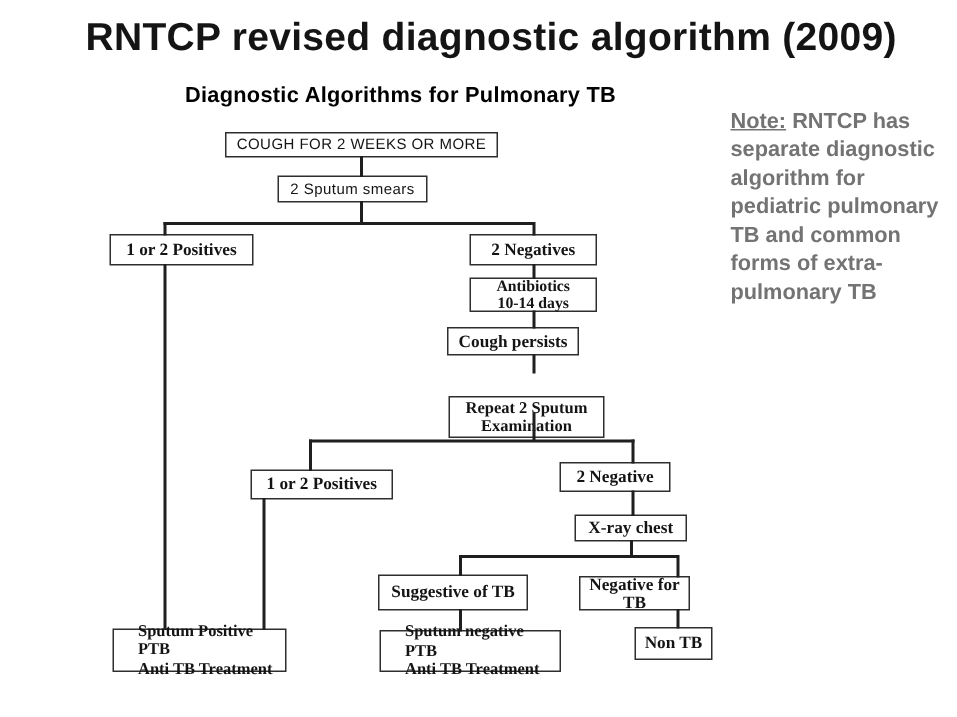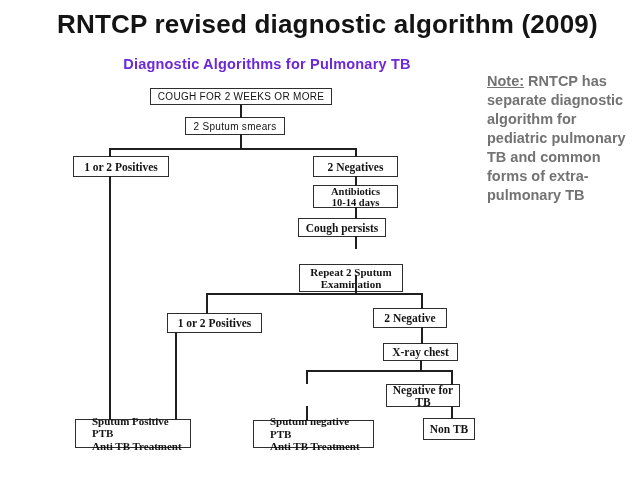--- a/index.html
+++ b/index.html
@@ -7,21 +7,21 @@
     position:relative; width:638px; height:478px; background:#ffffff;
     font-family:"Liberation Sans", sans-serif; overflow:hidden; color:#111;
   }
   .title {
     position:absolute; left:57px; top:9px; width:540px;
     font-size:26px; font-weight:bold; color:#141414; letter-spacing:0.2px;
     white-space:nowrap;
   }
   .diagram-heading {
     position:absolute; left:122px; top:56px; width:290px; text-align:center;
-    font-size:14.5px; font-weight:bold; color:#6d28d9; letter-spacing:0.2px;
+    font-size:14.5px; font-weight:bold; color:#000000; letter-spacing:0.2px;
   }
   .note {
     position:absolute; left:487px; top:72px; width:144px;
     font-size:14.5px; font-weight:bold; line-height:19px; color:#737373;
   }
   .note-label { text-decoration:underline; }
   .box {
     position:absolute; box-sizing:border-box; background:#fff;
     border:1px solid #2e2e2e;
     display:flex; flex-direction:column; align-items:center; justify-content:center;
@@ -121,20 +121,23 @@
   </div>
 
   <div class="box f-serif" id="b-neg2b">
     <span class="ln">2 Negative</span>
   </div>
 
   <div class="box f-serif" id="b-xray">
     <span class="ln">X-ray chest</span>
   </div>
 
+  <div class="box f-serif" id="b-sugg">
+    <span class="ln">Suggestive of TB</span>
+  </div>
 
   <div class="box f-serif" id="b-negtb">
     <span class="ln">Negative for TB</span>
   </div>
 
   <div class="box f-serif align-left" id="b-spos">
     <span class="ln">Sputum Positive PTB</span>
     <span class="ln">Anti TB Treatment</span>
   </div>
 

